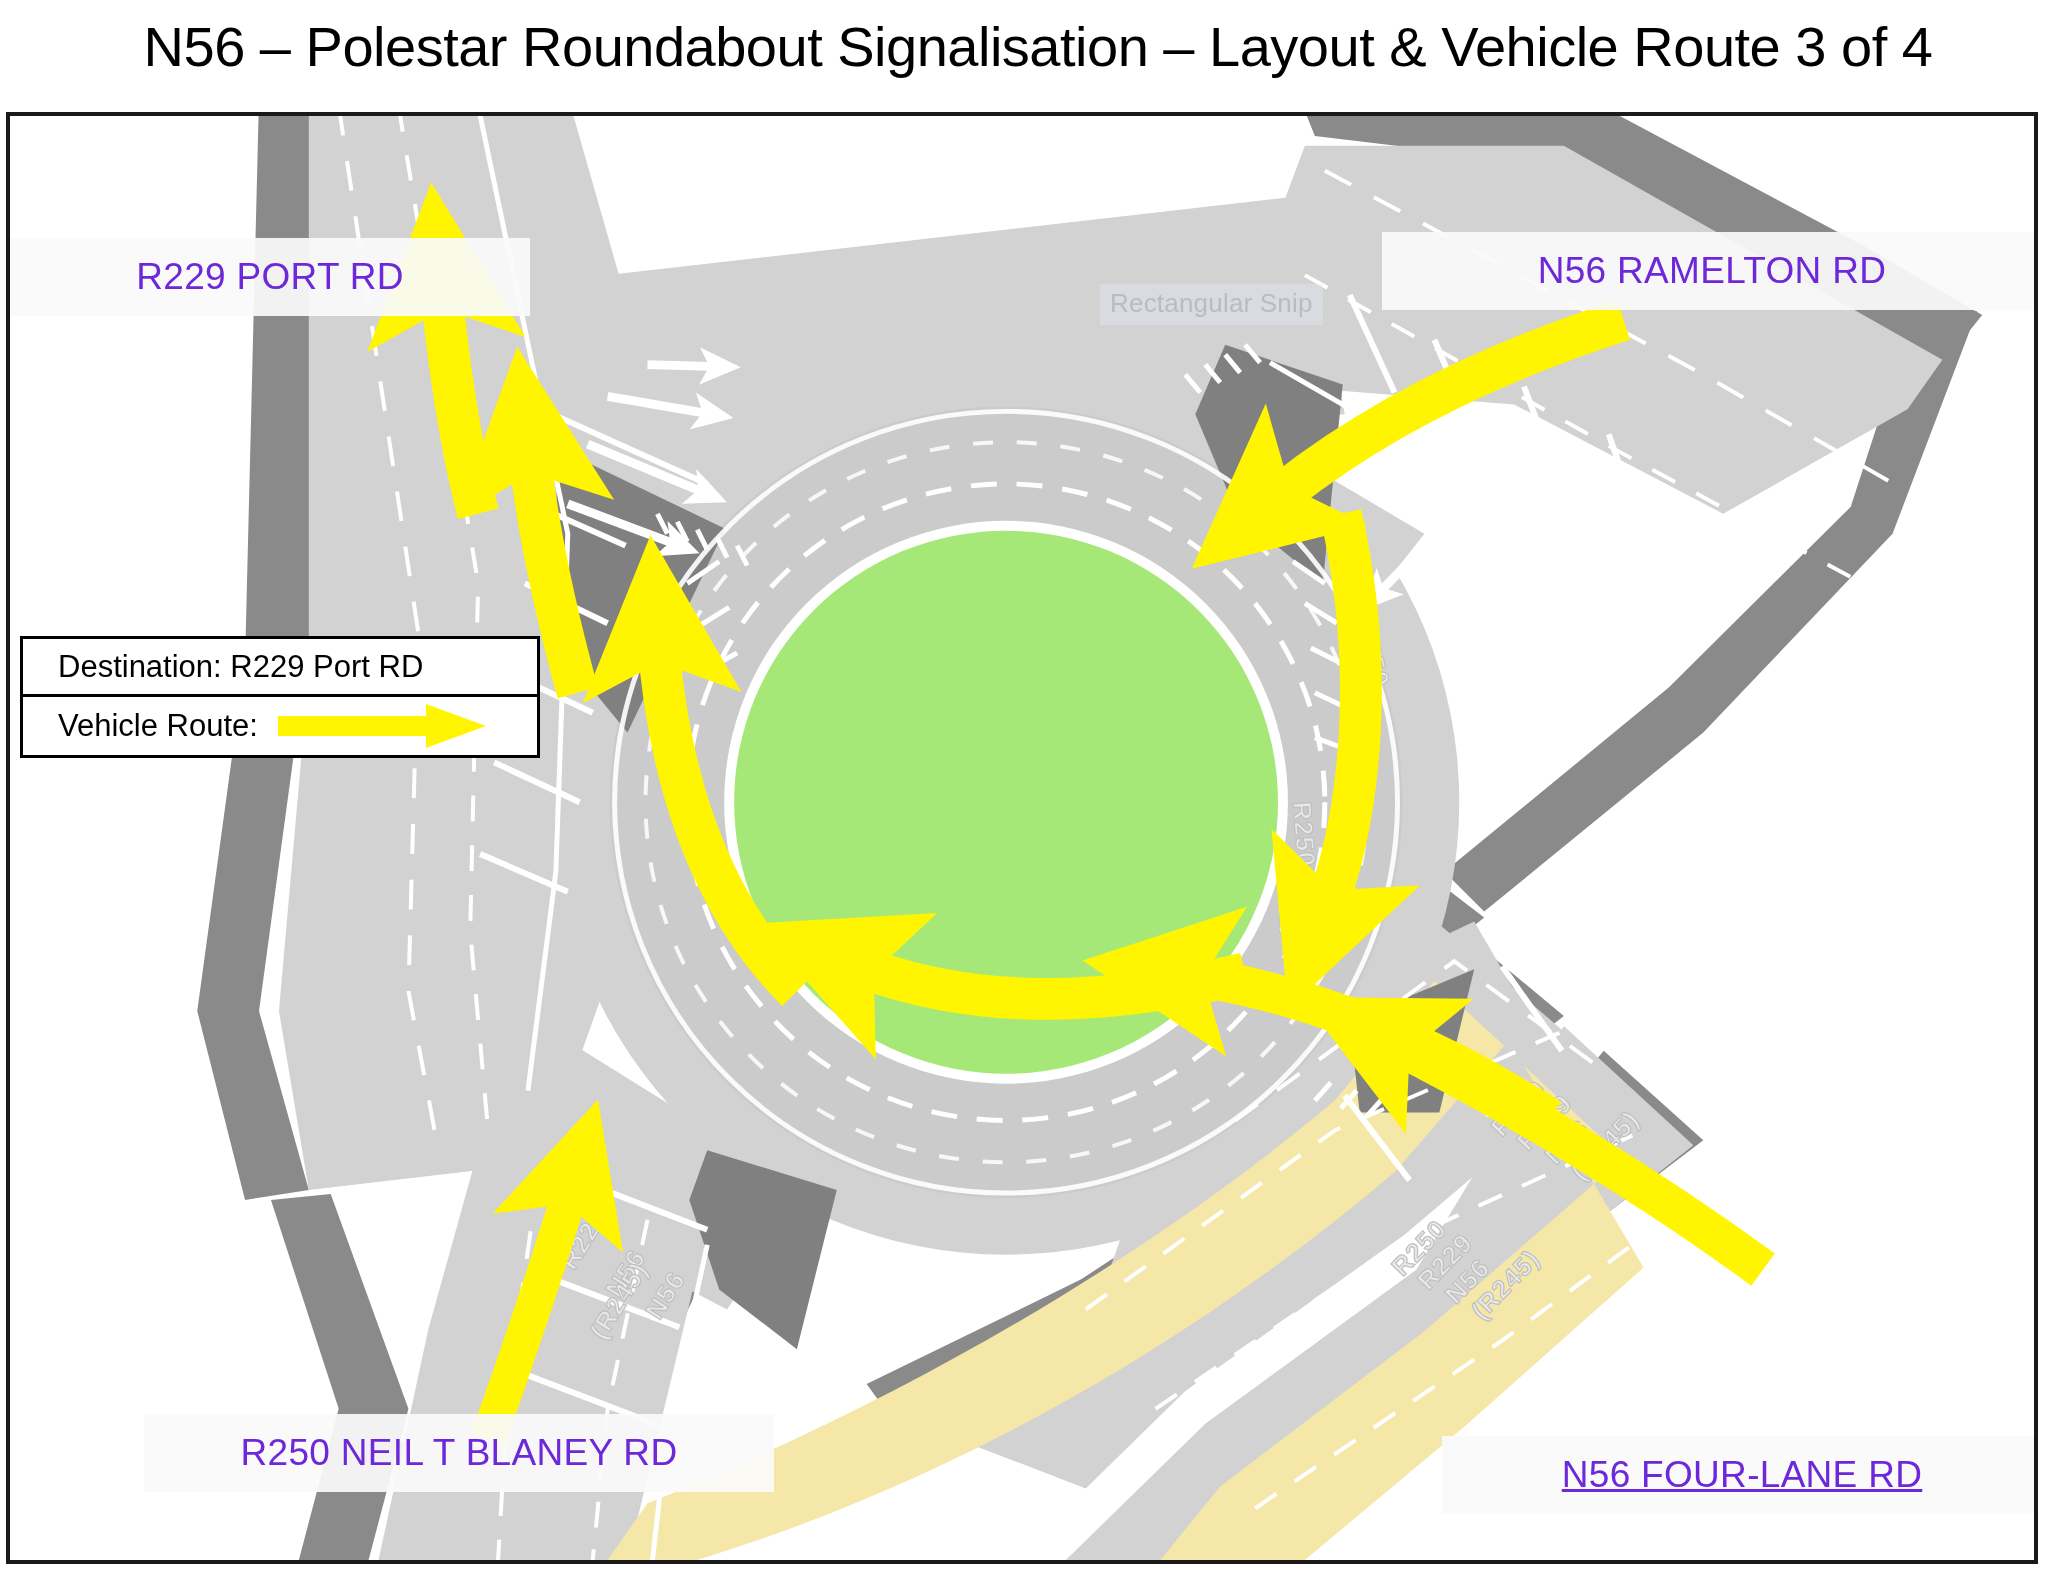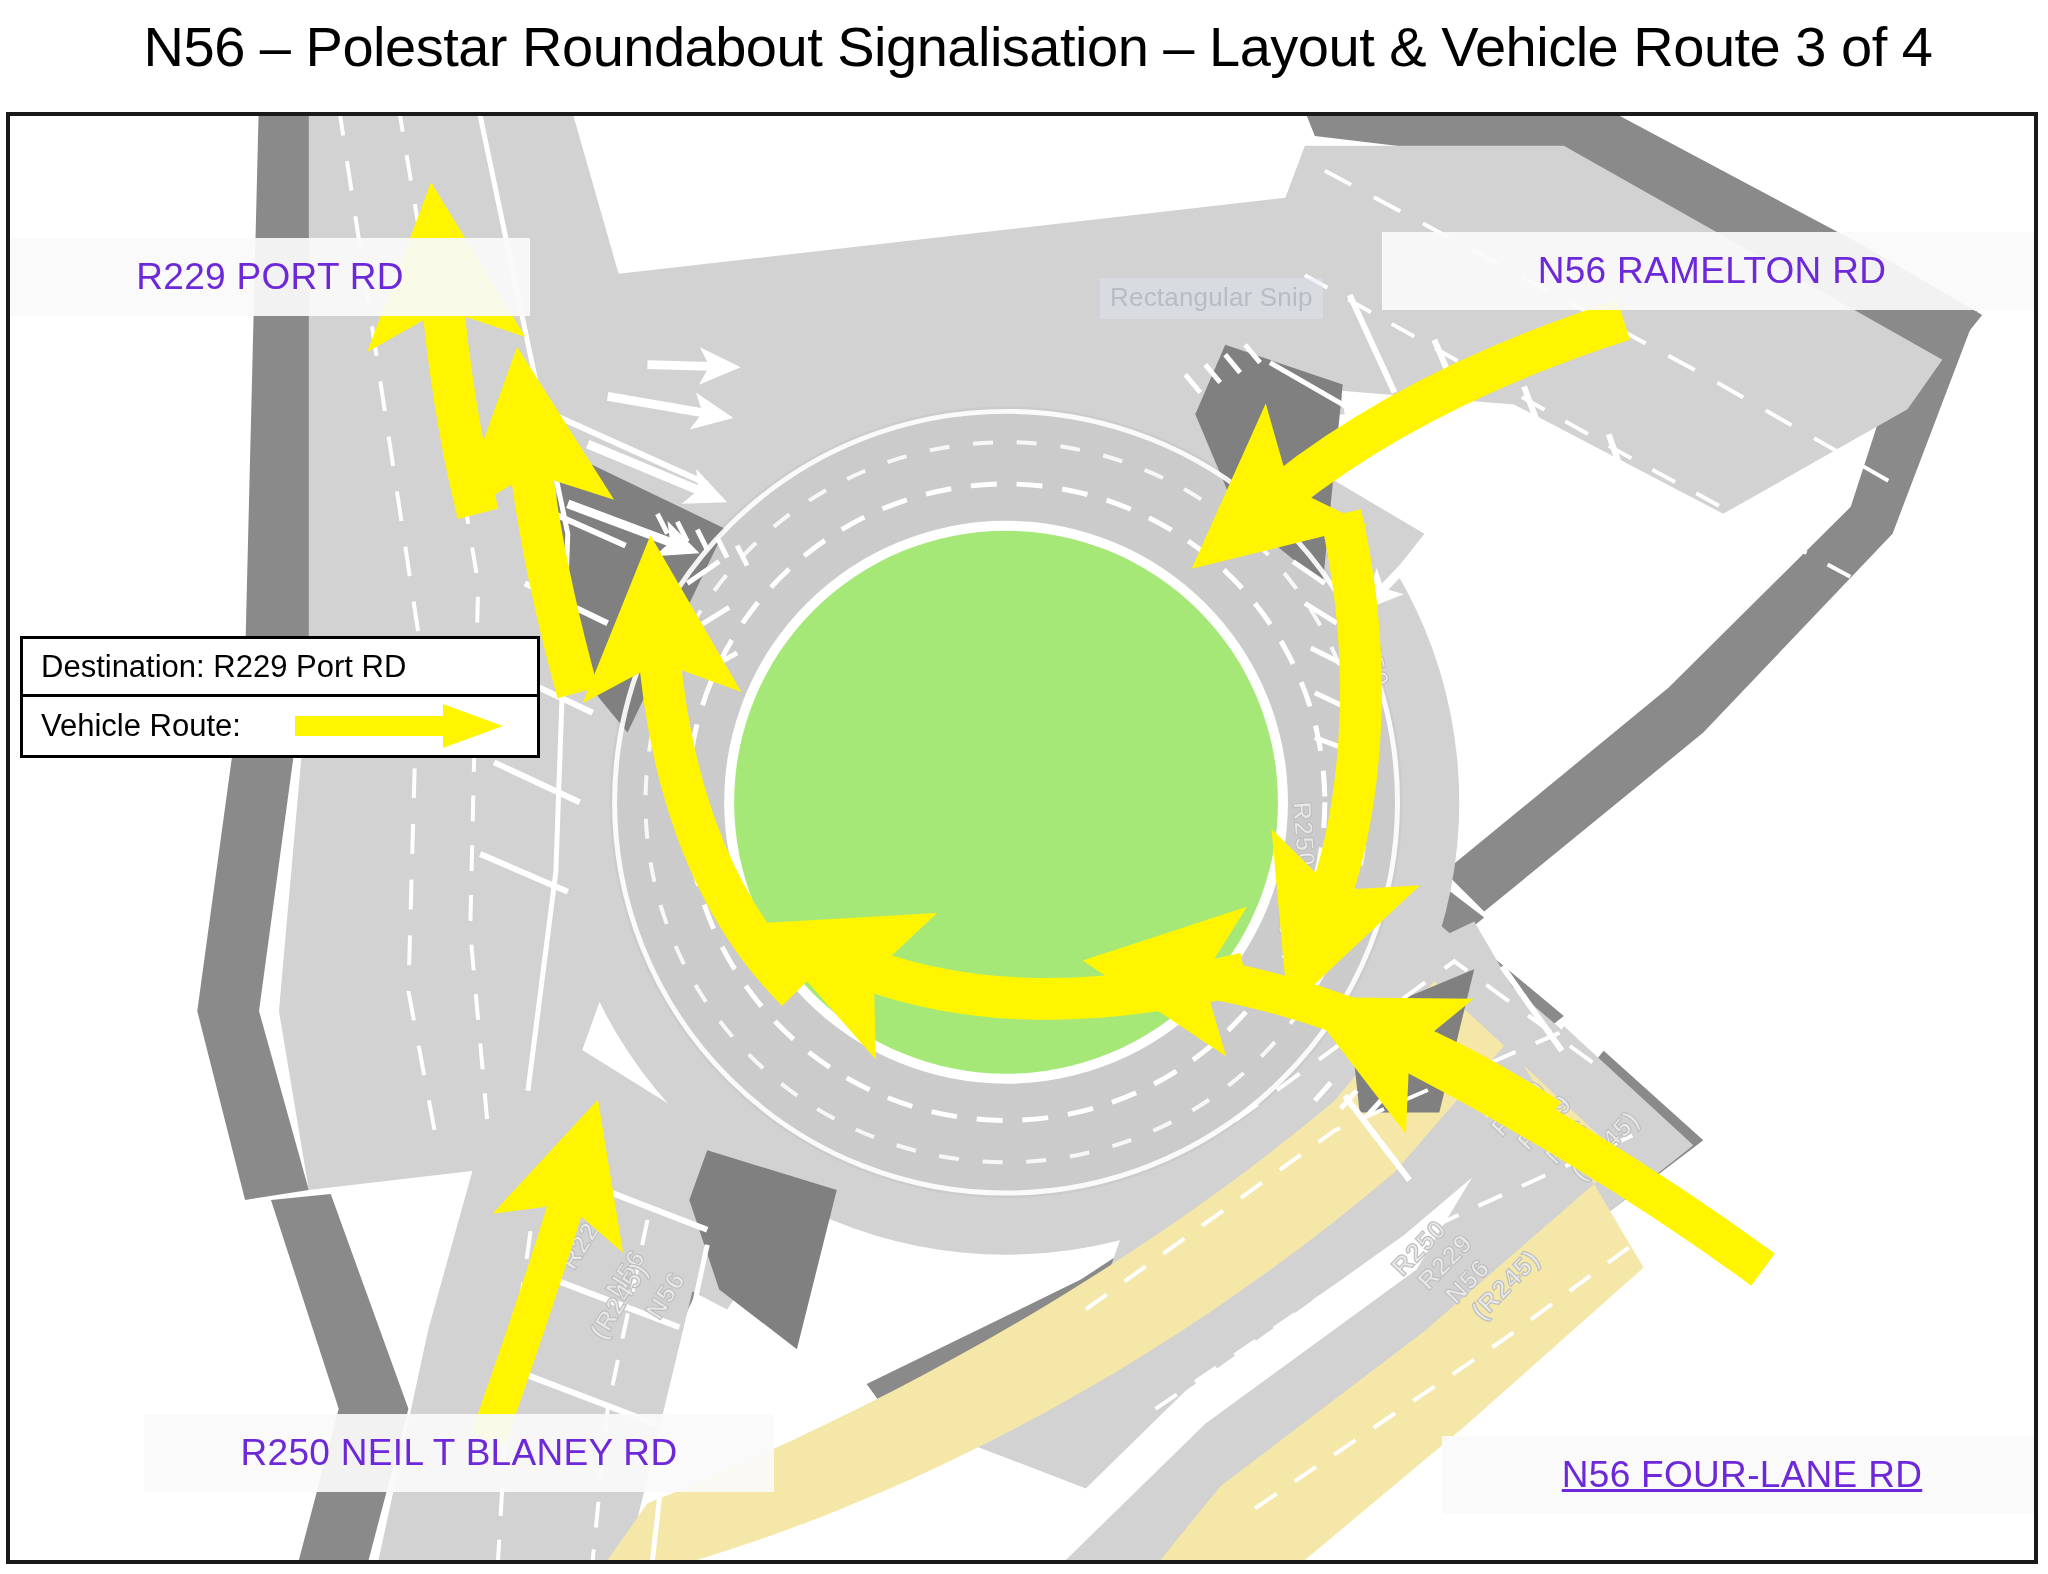--- a/index.html
+++ b/index.html
@@ -54,31 +54,31 @@
     position:absolute;left:10px;top:520px;
     width:520px;
     border:3px solid #000;
     background:#fff;
     box-sizing:border-box;
     z-index:40;
   }
   .legend-row{
     display:flex;align-items:center;
     height:58px;
-    padding:0 18px;
+    padding:0 35px;
     box-sizing:border-box;
     font-size:31px;color:#000;
     font-family:"Liberation Sans",sans-serif;
   }
   .legend-row.top{border-bottom:3px solid #000;}
   .legend-swatch{margin-left:auto;margin-right:14px;display:flex;align-items:center;}
 
   
   .snip{
-    position:absolute;left:1090px;top:162px;
+    position:absolute;left:1090px;top:168px;
     font-size:26px;color:#b9bcc4;
     background:rgba(223,231,242,0.45);
     padding:4px 10px 6px 10px;
     font-family:"Liberation Sans",sans-serif;
     white-space:nowrap;z-index:30;
     letter-spacing:0.2px;
   }
 </style>
 </head>
 <body>

